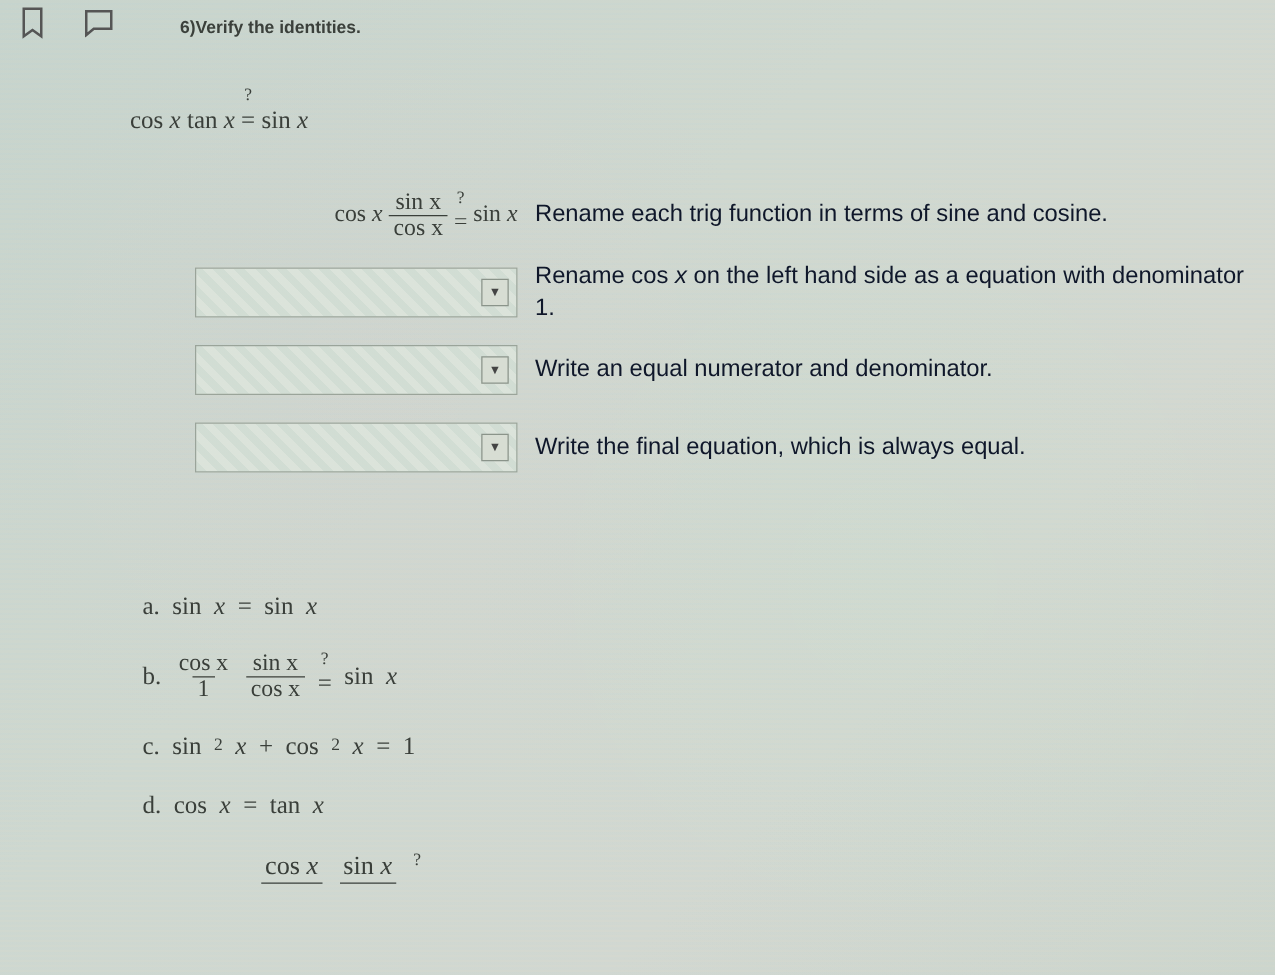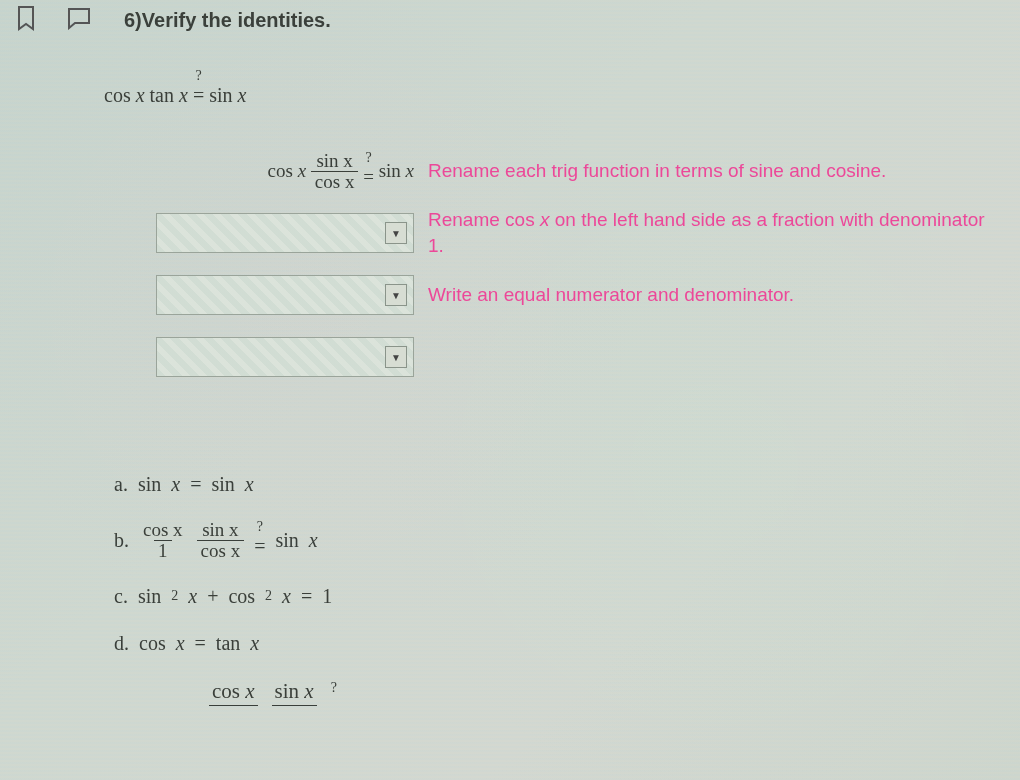--- a/index.html
+++ b/index.html
@@ -28,24 +28,24 @@
     position: relative;
   }
   .top-icons {
     display: flex;
     align-items: center;
     gap: 28px;
     padding-top: 4px;
   }
   .top-icons svg { stroke:#555; fill:none; stroke-width:2; }
   .q-title {
-    font-size: 20px;
+    font-size: 14px;
     font-weight: bold;
     color:#3b403b;
-    margin-left: 4px;
+    margin-left: 24px;
   }
   .math-block {
     margin: 36px 0 38px 90px;
     font-size: 20px;
     font-family: "Times New Roman", serif;
   }
   .mi { font-style: italic; }
   .eqq {
     display:inline-block;
     position:relative;
@@ -98,21 +98,21 @@
   }
   .dd-btn {
     width:22px;height:22px;
     border:1px solid #8a948a;
     background:#d7ddd3;
     display:flex;align-items:center;justify-content:center;
     font-size:10px;color:#444;
   }
   .step-text {
     font-size:19px;
-    color:#ec4899;
+    color:#0f172a;
     margin-left:14px;
     flex:1;
     line-height:1.35;
   }
   .step-text.twoline { max-width:580px; }
   .choices {
     margin: 90px 0 0 100px;
     font-family:"Times New Roman", serif;
     font-size:20px;
     color:#3a3f3a;
@@ -176,40 +176,41 @@
     </div>
 
     <div class="step-row">
       <div class="step-left">
         <div class="dropdown">
           <div class="dd-btn">▼</div>
         </div>
       </div>
       <div class="step-text twoline">
         <span>Rename cos</span> <span class="mi">x</span>
-        <span>on the left hand side as a fraction with denominator</span><br>
+        <span>on the left hand side as a equation with denominator</span><br>
         <span>1.</span>
       </div>
     </div>
 
     <div class="step-row">
       <div class="step-left">
         <div class="dropdown">
           <div class="dd-btn">▼</div>
         </div>
       </div>
       <div class="step-text">Write an equal numerator and denominator.</div>
     </div>
 
     <div class="step-row">
       <div class="step-left">
         <div class="dropdown">
           <div class="dd-btn">▼</div>
         </div>
       </div>
+      <div class="step-text">Write the final equation, which is always equal.</div>
     </div>
   </div>
 
   <div class="choices">
     <div class="choice-row">
       <span>a.</span>
       <span>sin</span> 
         <span class="mi">x</span>
       <span>=</span>
       <span>sin</span> 

